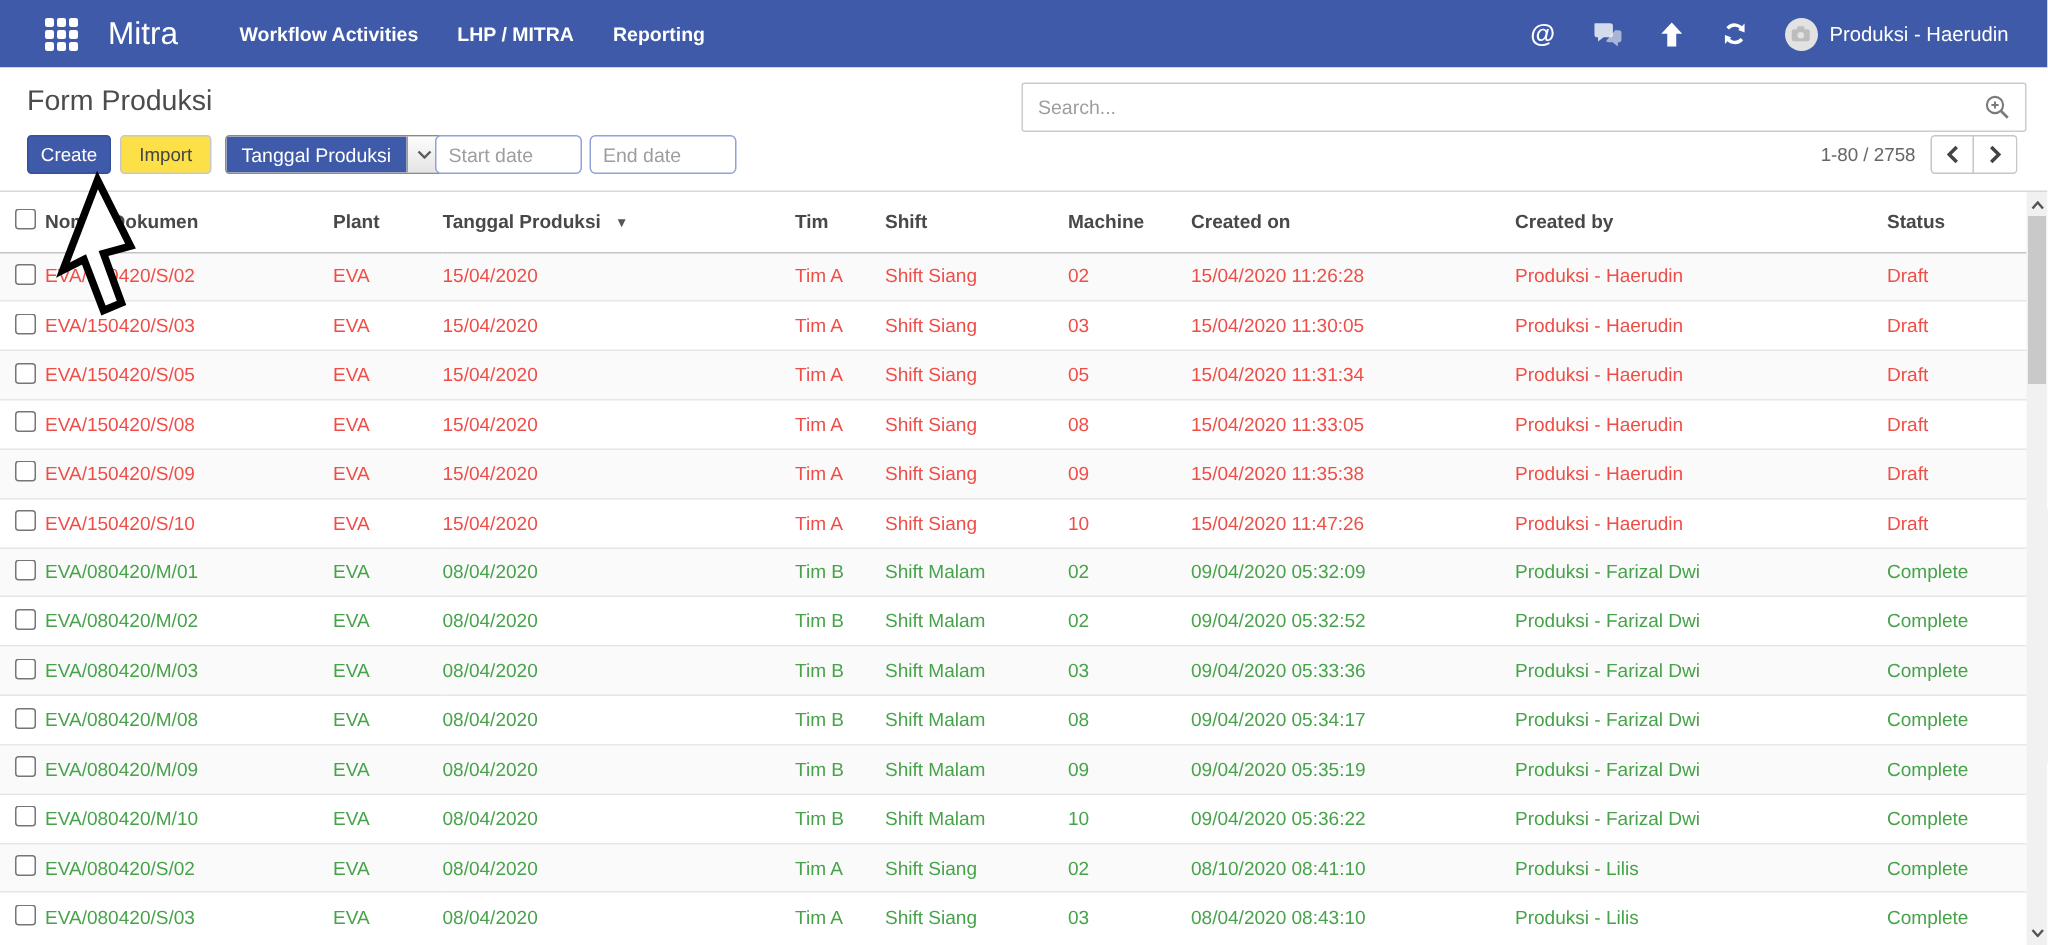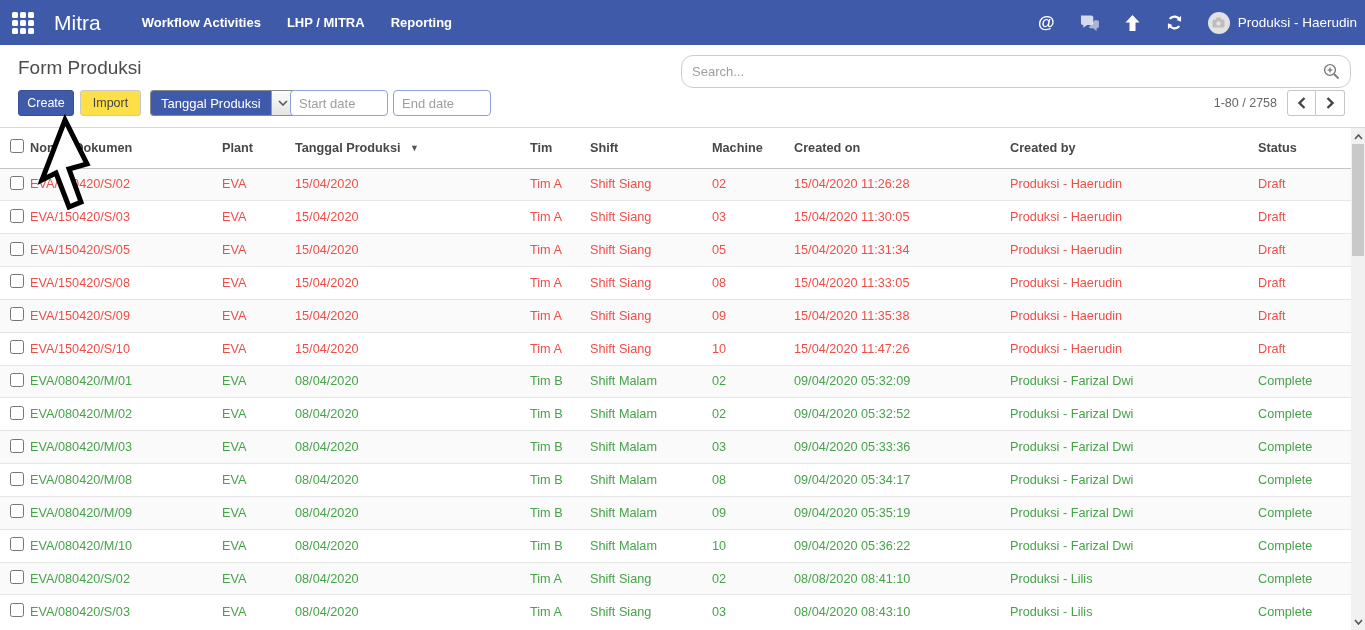--- a/index.html
+++ b/index.html
@@ -5,21 +5,21 @@
   * { box-sizing: border-box; }
   html,body { margin:0; padding:0; }
   body {
     width:1365px; height:630px; overflow:hidden; position:relative;
     font-family:"Liberation Sans", sans-serif; background:#fff;
   }
 
   
   .navbar {
     height:45px; background:#3e5aa8; color:#fff;
-    display:flex; align-items:center; padding:0 8px;
+    display:flex; align-items:center; padding:0 26px;
   }
   .apps-icon {
     width:22px; height:22px; display:grid; cursor:pointer;
     grid-template-columns:repeat(3,6px); grid-template-rows:repeat(3,6px);
     gap:2px; margin:0 20px 0 4px;
   }
   .apps-icon i { background:#fff; border-radius:1.5px; }
   .brand { font-size:21px; margin-right:28px; cursor:pointer; }
   .nav-menus { display:flex; align-items:center; }
   .nav-item { font-size:13px; font-weight:bold; padding:0 13px; cursor:pointer; white-space:nowrap; }
@@ -28,21 +28,21 @@
   .at-icon { font-size:17px; font-weight:bold; }
   .user-menu { display:flex; align-items:center; gap:8px; font-size:13.5px; cursor:pointer; }
   .avatar { width:22px; height:22px; border-radius:50%; background:#e2e2e2;
             display:flex; align-items:center; justify-content:center; }
 
   
   .control-panel { position:relative; height:83px; border-bottom:1px solid #d8d8d8; background:#fff; }
   .page-title { position:absolute; left:18px; top:12px; font-size:19px; color:#4c4c4c; }
   .search-box {
     position:absolute; left:681px; top:10px; width:670px; height:33px;
-    border:1px solid #ccc; border-radius:12px; display:flex; align-items:center; background:#fff;
+    border:1px solid #ccc; border-radius:2px; display:flex; align-items:center; background:#fff;
   }
   .search-box input { flex:1; border:none; outline:none; padding:0 10px; font-size:13px; color:#333; background:transparent; }
   .search-box input::placeholder { color:#9e9e9e; }
   .search-icon { margin-right:10px; display:flex; }
 
   .btn { font-size:12.5px; border-radius:3px; cursor:pointer; }
   .btn-create { position:absolute; left:18px; top:45px; width:56px; height:26px;
                 background:#3e5aa8; color:#fff; border:1px solid #37509a; }
   .btn-import { position:absolute; left:80px; top:45px; width:61px; height:26px;
                 background:#fde047; color:#444; border:1px solid #c8c8c8; }
@@ -378,21 +378,21 @@
         <td class="c-status">Complete</td>
       </tr>
       <tr class="row-complete">
         <td class="c-check"><input type="checkbox" style=""></td>
         <td class="c-nomor">EVA/080420/S/02</td>
         <td class="c-plant">EVA</td>
         <td class="c-tanggal">08/04/2020</td>
         <td class="c-tim">Tim A</td>
         <td class="c-shift">Shift Siang</td>
         <td class="c-machine">02</td>
-        <td class="c-created_on">08/08/2020 08:41:10</td>
+        <td class="c-created_on">08/10/2020 08:41:10</td>
         <td class="c-created_by">Produksi - Lilis</td>
         <td class="c-status">Complete</td>
       </tr>
       <tr class="row-complete">
         <td class="c-check"><input type="checkbox" style=""></td>
         <td class="c-nomor">EVA/080420/S/03</td>
         <td class="c-plant">EVA</td>
         <td class="c-tanggal">08/04/2020</td>
         <td class="c-tim">Tim A</td>
         <td class="c-shift">Shift Siang</td>

